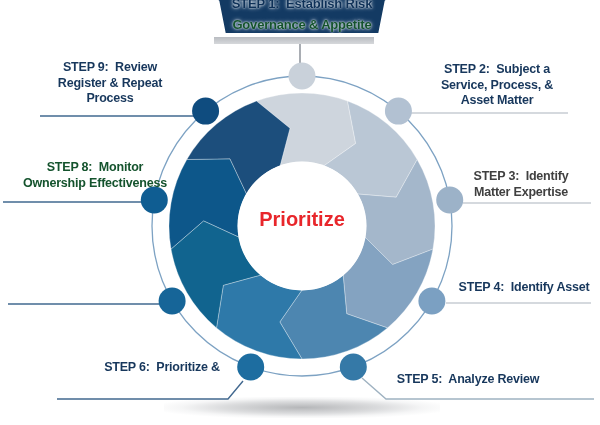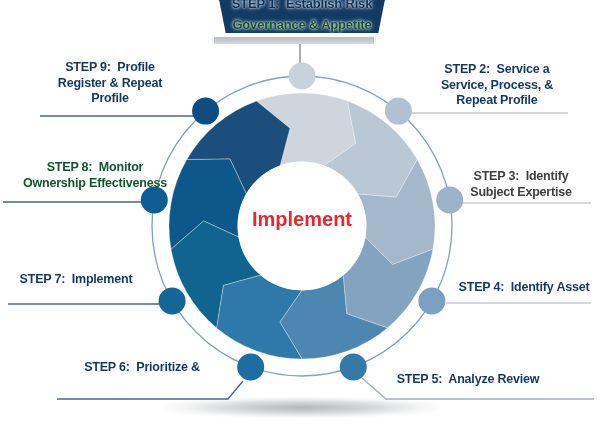--- a/index.html
+++ b/index.html
@@ -79,32 +79,32 @@
       <circle cx="449.72" cy="199.95" r="13.5" fill="#9cb2c8"></circle>
       <circle cx="431.90" cy="301.00" r="13.5" fill="#7ba0c2"></circle>
       <circle cx="353.30" cy="366.95" r="13.5" fill="#3579a7"></circle>
       <circle cx="250.70" cy="366.95" r="13.5" fill="#1d6da0"></circle>
       <circle cx="172.10" cy="301.00" r="13.5" fill="#166598"></circle>
       <circle cx="154.28" cy="199.95" r="13.5" fill="#0f5d92"></circle>
       <circle cx="205.58" cy="111.09" r="13.5" fill="#0f4c7f"></circle>
     </svg>
 
   <div id="labels-layer">
-      <div class="step-label" style="left: 497px; top: 62px; color: rgb(23, 55, 92);"><div>STEP 2:  Service a</div><div>Service, Process, &amp;</div><div>Repeat Profile</div></div>
-      <div class="step-label" style="left: 521px; top: 169px; color: #404040;"><div>STEP 3:  Identify</div><div>Subject Expertise</div></div>
+      <div class="step-label" style="left: 497px; top: 62px; color: rgb(23, 55, 92);"><div>STEP 2:  Subject a</div><div>Service, Process, &amp;</div><div>Asset Matter</div></div>
+      <div class="step-label" style="left: 521px; top: 169px; color: #404040;"><div>STEP 3:  Identify</div><div>Matter Expertise</div></div>
       <div class="step-label" style="left: 524px; top: 280px; color: rgb(23, 55, 92);"><div>STEP 4:  Identify Asset</div></div>
       <div class="step-label" style="left: 468px; top: 372px; color: rgb(23, 55, 92);"><div>STEP 5:  Analyze Review</div></div>
-      <div class="step-label" style="left: 142px; top: 360px; color: rgb(23, 55, 92);"><div>STEP 6:  Prioritize &amp;</div></div>
-      <div class="step-label" style="left: 76px; top: 272px; color: rgb(23, 55, 92);"><div>STEP 7:  Implement</div></div>
+      <div class="step-label" style="left: 162px; top: 360px; color: rgb(23, 55, 92);"><div>STEP 6:  Prioritize &amp;</div></div>
+      <div class="step-label" style="left: 76px; top: 272px; color: rgb(23, 55, 92);"></div>
       <div class="step-label" style="left: 70px; top: 160px; color: #14532d; margin-left: 25px;"><div>STEP 8:  Monitor</div><div>Ownership Effectiveness</div></div>
-      <div class="step-label" style="left: 110px; top: 60px; color: rgb(23, 55, 92);"><div>STEP 9:  Profile</div><div>Register &amp; Repeat</div><div>Profile</div></div>
+      <div class="step-label" style="left: 110px; top: 60px; color: rgb(23, 55, 92);"><div>STEP 9:  Review</div><div>Register &amp; Repeat</div><div>Process</div></div>
     </div>
 
   <div class="center-label" style="color: rgb(232, 38, 43);">
-    <div>Implement</div>
+    <div>Prioritize</div>
   </div>
 
   <div class="banner" id="banner-shape" style="background: rgb(19, 58, 99);"></div>
   <div class="banner-line banner-line-1" style="color: rgb(14, 49, 88);">STEP 1:  Establish Risk</div>
   <div class="banner-line banner-line-2" style="color: #14532d;">Governance &amp; Appetite</div>
   <div class="pedestal-bar"></div>
 
 </div>
 
 </body></html>

